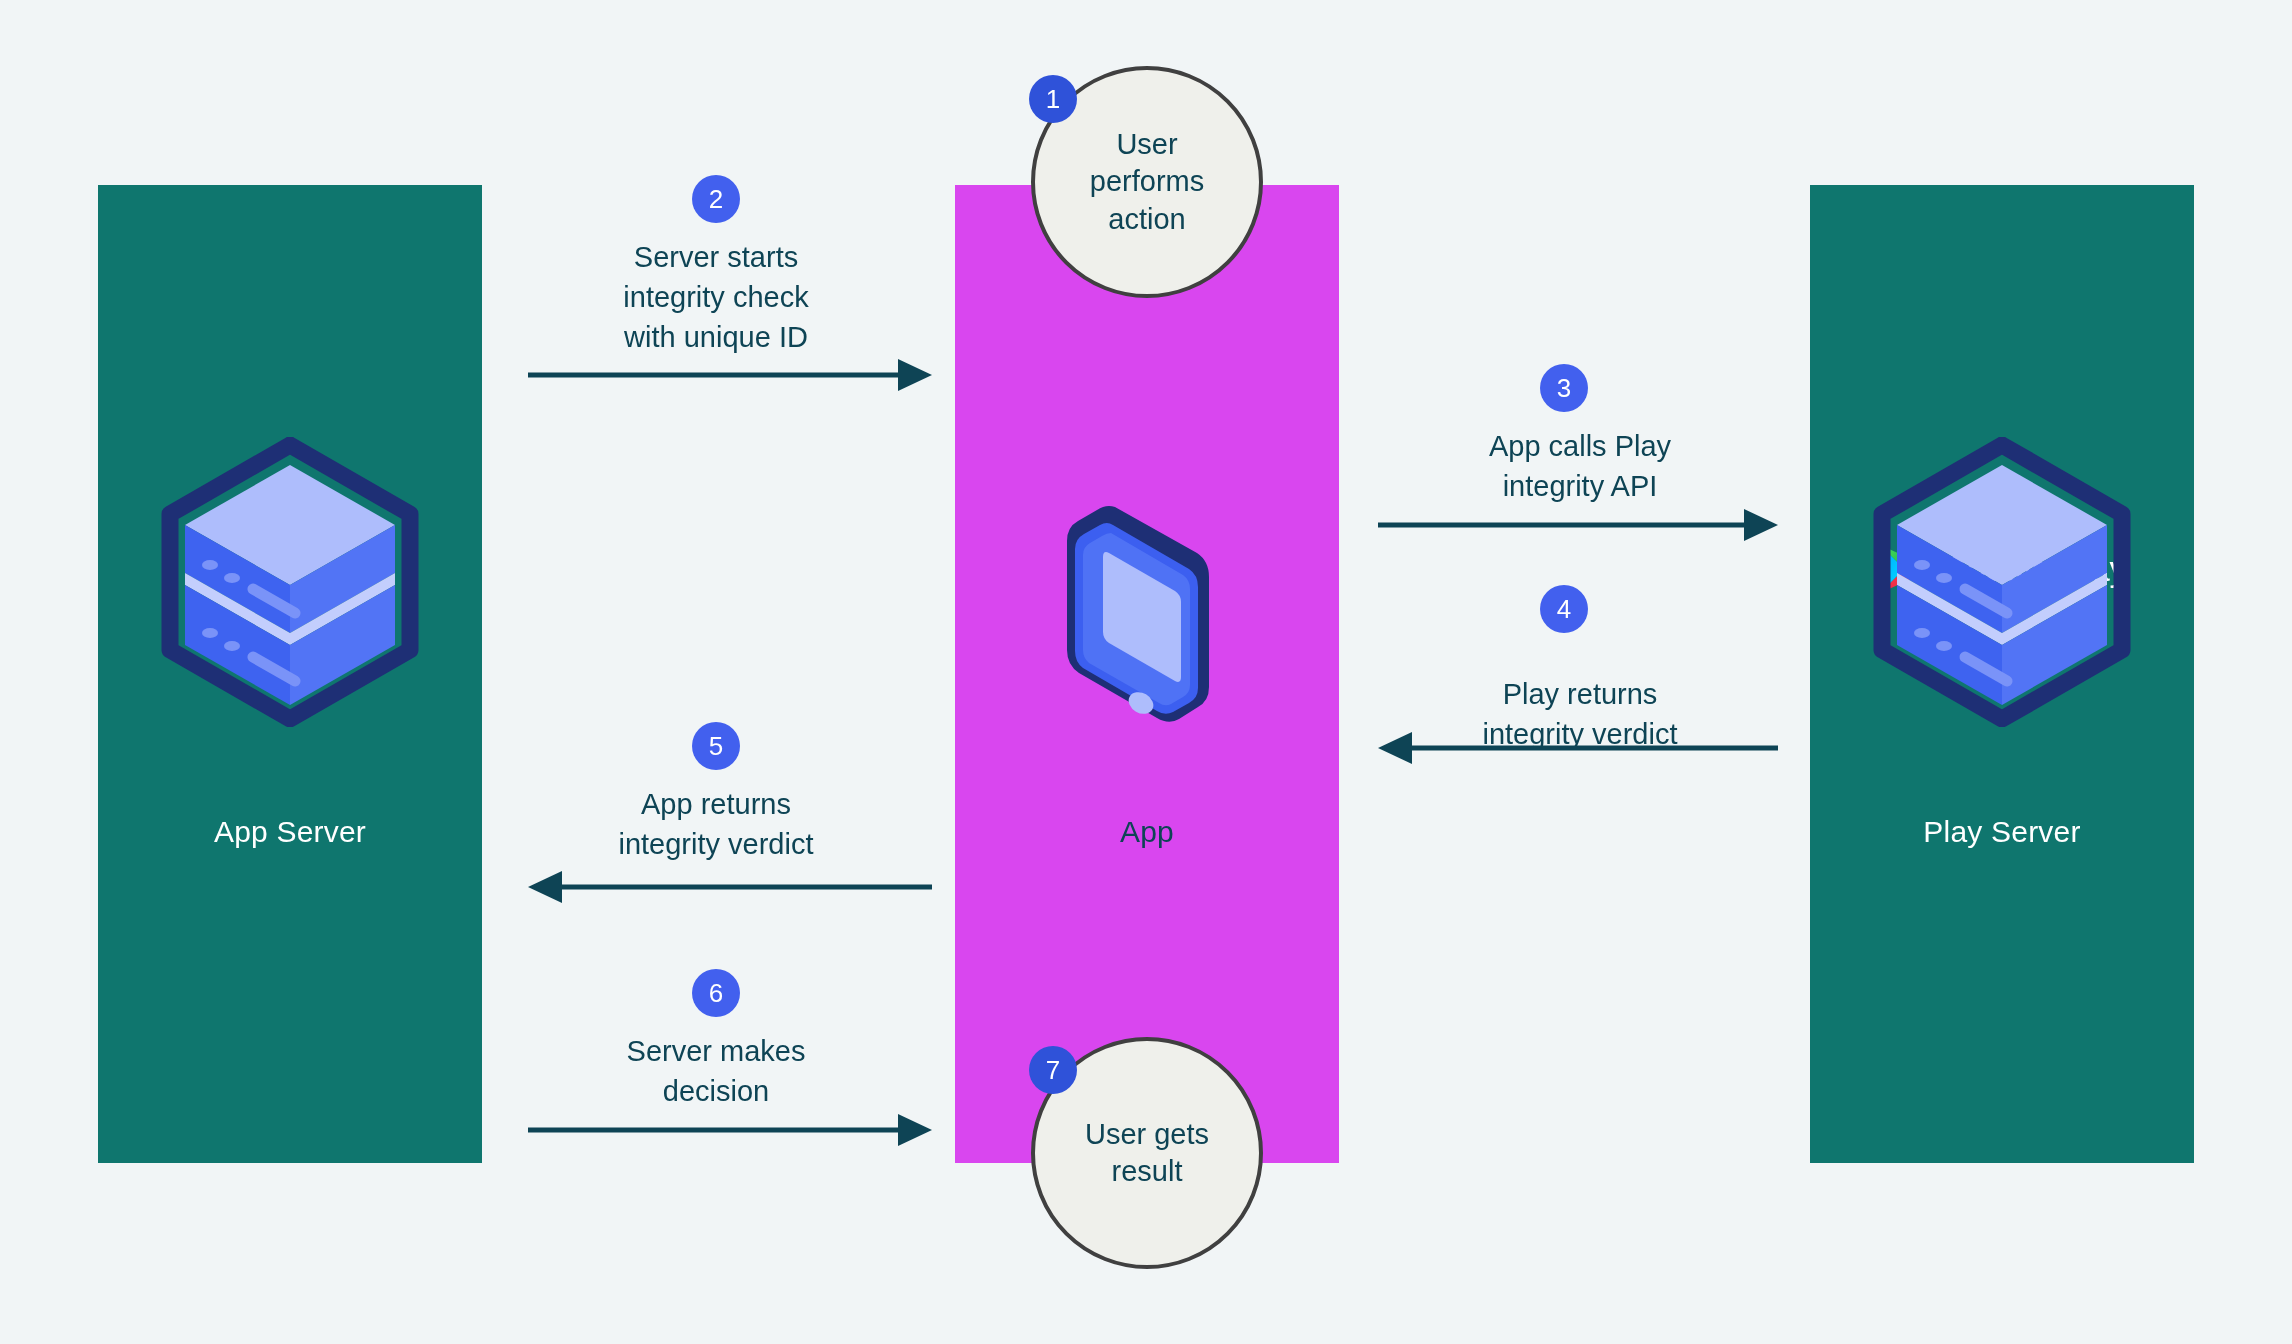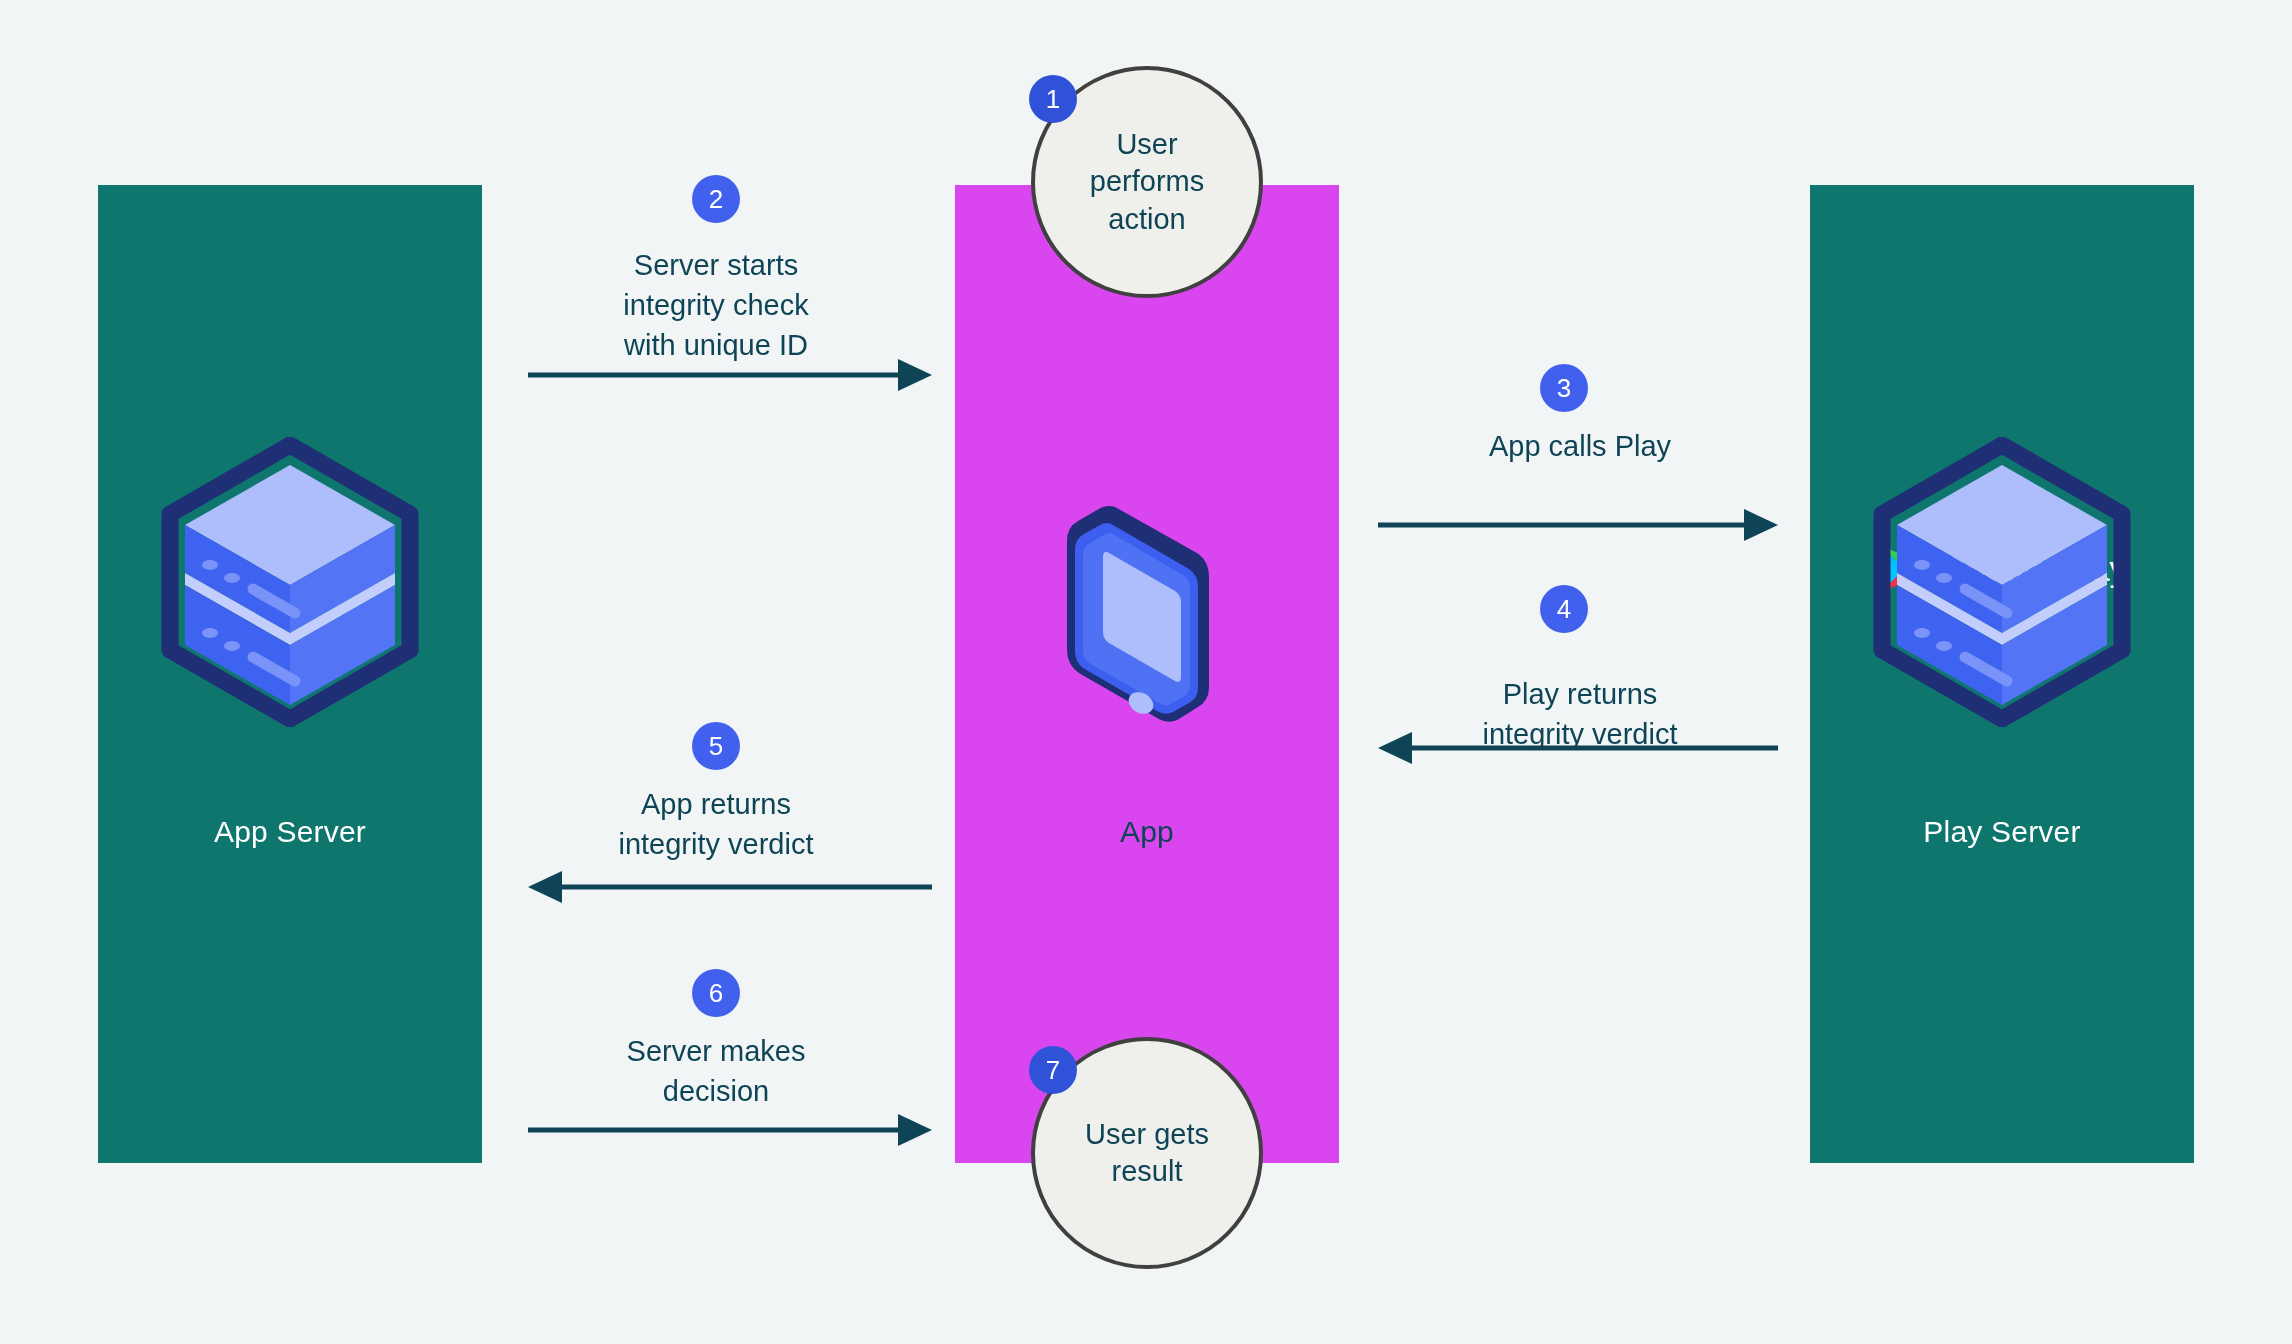--- a/index.html
+++ b/index.html
@@ -249,35 +249,36 @@
   <div class="big-circle" style="left:1031px; top:66px;">
     <div class="txt">
       <div>User</div>
       <div>performs</div>
       <div>action</div>
     </div>
   </div>
   <div class="badge dark" style="left:1029px; top:75px;">1</div>
 
   <div class="badge" style="left:692px; top:175px;">2</div>
-  <div class="step-text" style="left:516px; top:237px; width:400px;margin-top:8px;">
+  <div class="step-text" style="left:516px; top:237px; width:400px;">
     <div>Server starts</div>
     <div>integrity check</div>
     <div>with unique ID</div>
   </div>
   <div class="arrow" style="left:528px; top:357px;">
     <svg width="404" height="36" viewBox="0 0 404 36">
       <line x1="0" y1="18" x2="378" y2="18" stroke="#0e4455" stroke-width="5"></line>
       <polygon points="370,2 404,18 370,34" fill="#0e4455"></polygon>
     </svg>
   </div>
 
   <div class="badge" style="left:1540px; top:364px;">3</div>
   <div class="step-text" style="left:1380px; top:426px; width:400px;">
     <div>App calls Play</div>
+    <div>integrity API</div>
   </div>
   <div class="arrow" style="left:1378px; top:507px;">
     <svg width="400" height="36" viewBox="0 0 400 36">
       <line x1="0" y1="18" x2="374" y2="18" stroke="#0e4455" stroke-width="5"></line>
       <polygon points="366,2 400,18 366,34" fill="#0e4455"></polygon>
     </svg>
   </div>
 
   <div class="badge" style="left:1540px; top:585px;">4</div>
   <div class="step-text" style="left:1380px; top:674px; width:400px;">

